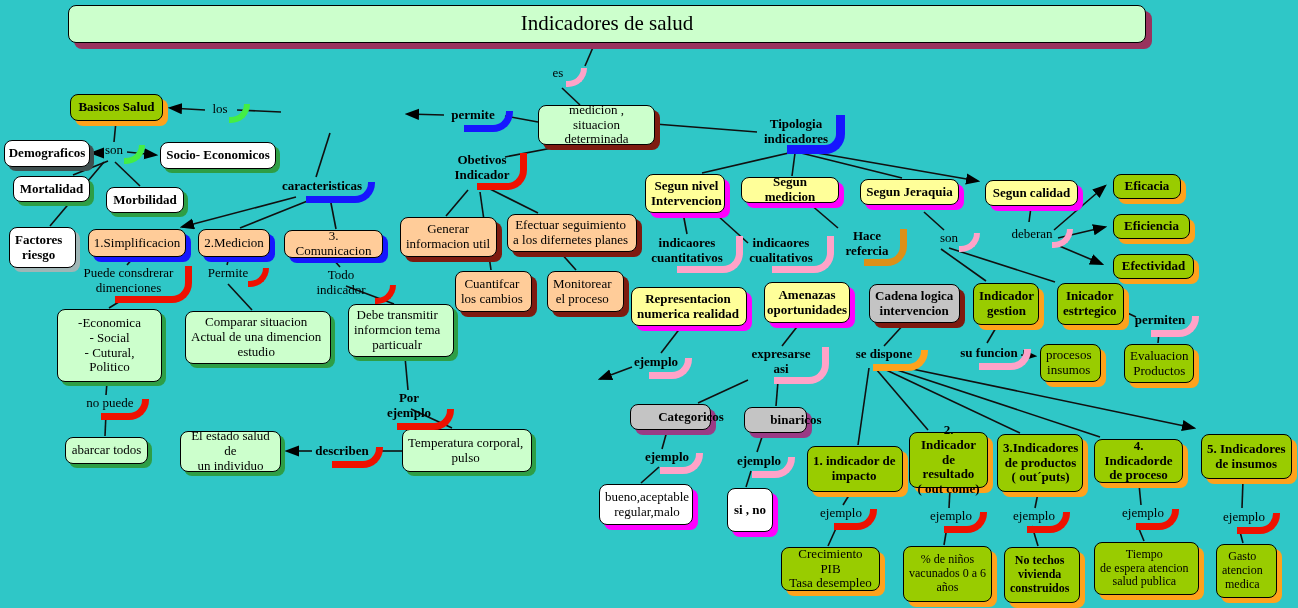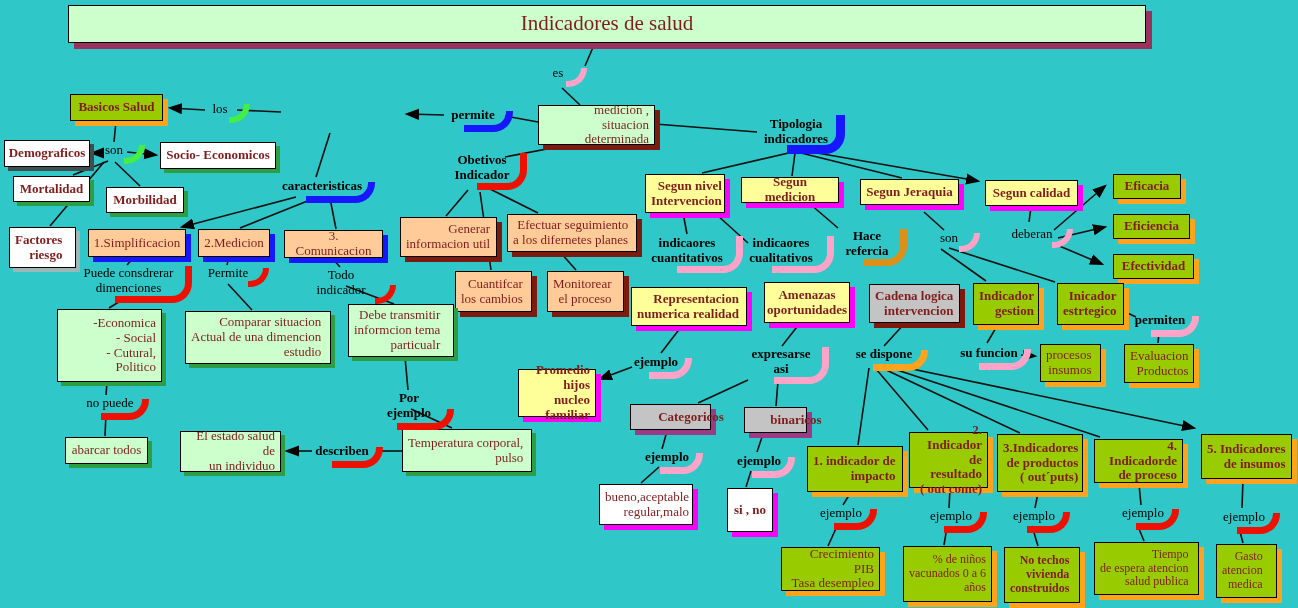--- a/index.html
+++ b/index.html
@@ -1,23 +1,23 @@
 <!DOCTYPE html>
 <html><head>
 <meta charset="utf-8">
 <style>
   html,body{margin:0;padding:0;}
   .stage{position:relative;width:1298px;height:608px;background:#2FC7C7;overflow:hidden;
          font-family:"Liberation Serif", serif;}
   svg.edges{position:absolute;left:0;top:0;z-index:0;pointer-events:none;}
-  .node{position:absolute;z-index:2;border:1.5px solid #000;border-radius:0;
+  .node{position:absolute;z-index:2;border:1.5px solid #000;border-radius:8px;
         display:flex;align-items:center;justify-content:center;text-align:center;
-        font-size:13px;line-height:1.14;color:#7f1d1d;white-space:pre-line;padding:2px 5px;
+        font-size:13px;line-height:1.14;color:#000000;white-space:pre-line;padding:2px 5px;
         box-sizing:border-box;}
-  .ta-l{justify-content:flex-start;text-align:right;}
+  .ta-l{justify-content:flex-start;text-align:center;}
   .bold{font-weight:bold;}
   .lightgreen{background:#CCFFCC;} .olive{background:#99CC00;} .peach{background:#FFCC99;}
   .yellow{background:#FFFF99;}  .graybx{background:#C4C4C4;}  .whitebx{background:#FFFFFF;}
   .sh-maroon{box-shadow:5px 5px 0 #7E1B10;}
   .sh-green{box-shadow:4px 4px 0 #2E9E45;}
   .sh-orange{box-shadow:5px 5px 0 #FFA21C;}
   .sh-magenta{box-shadow:5px 5px 0 #FF00FF;}
   .sh-blue{box-shadow:5px 5px 0 #1616FF;}
   .sh-dark{box-shadow:4px 4px 0 #3F4F4F;}
   .sh-gray{box-shadow:4px 4px 0 #9FB6B6;}
@@ -178,23 +178,20 @@
   <div class="node graybx sh-maroon bold ta-l" style="left:869px;top:284px;width:91px;height:39px">Cadena logica
 intervencion</div>
   <div class="node olive sh-orange bold ta-l" style="left:973px;top:283px;width:66px;height:42px">Indicador
 gestion</div>
   <div class="node olive sh-orange bold ta-l" style="left:1057px;top:283px;width:67px;height:42px">Inicador
 estrtegico</div>
   <div class="node olive sh-orange ta-l" style="left:1040px;top:344px;width:61px;height:38px">procesos
 insumos</div>
   <div class="node olive sh-orange ta-l" style="left:1124px;top:344px;width:70px;height:39px">Evaluacion
 Productos</div>
-  <div class="node yellow sh-magenta bold ta-l" style="left:518px;top:369px;width:78px;height:48px">Promedio
-hijos nucleo
-familiar</div>
   <div class="node graybx sh-purple bold" style="left:630px;top:404px;width:81px;height:26px">Categoricos</div>
   <div class="node graybx sh-purple bold" style="left:744px;top:407px;width:63px;height:26px">binaricos</div>
   <div class="node whitebx sh-magenta ta-l" style="left:599px;top:484px;width:94px;height:41px">bueno,aceptable
 regular,malo</div>
   <div class="node whitebx sh-magenta bold" style="left:727px;top:488px;width:46px;height:44px">si , no</div>
   <div class="node olive sh-orange bold ta-l" style="left:807px;top:446px;width:96px;height:46px">1. indicador de
 impacto</div>
   <div class="node olive sh-orange bold ta-l" style="left:909px;top:432px;width:79px;height:56px">2. Indicador
 de resultado
 ( out come)</div>

